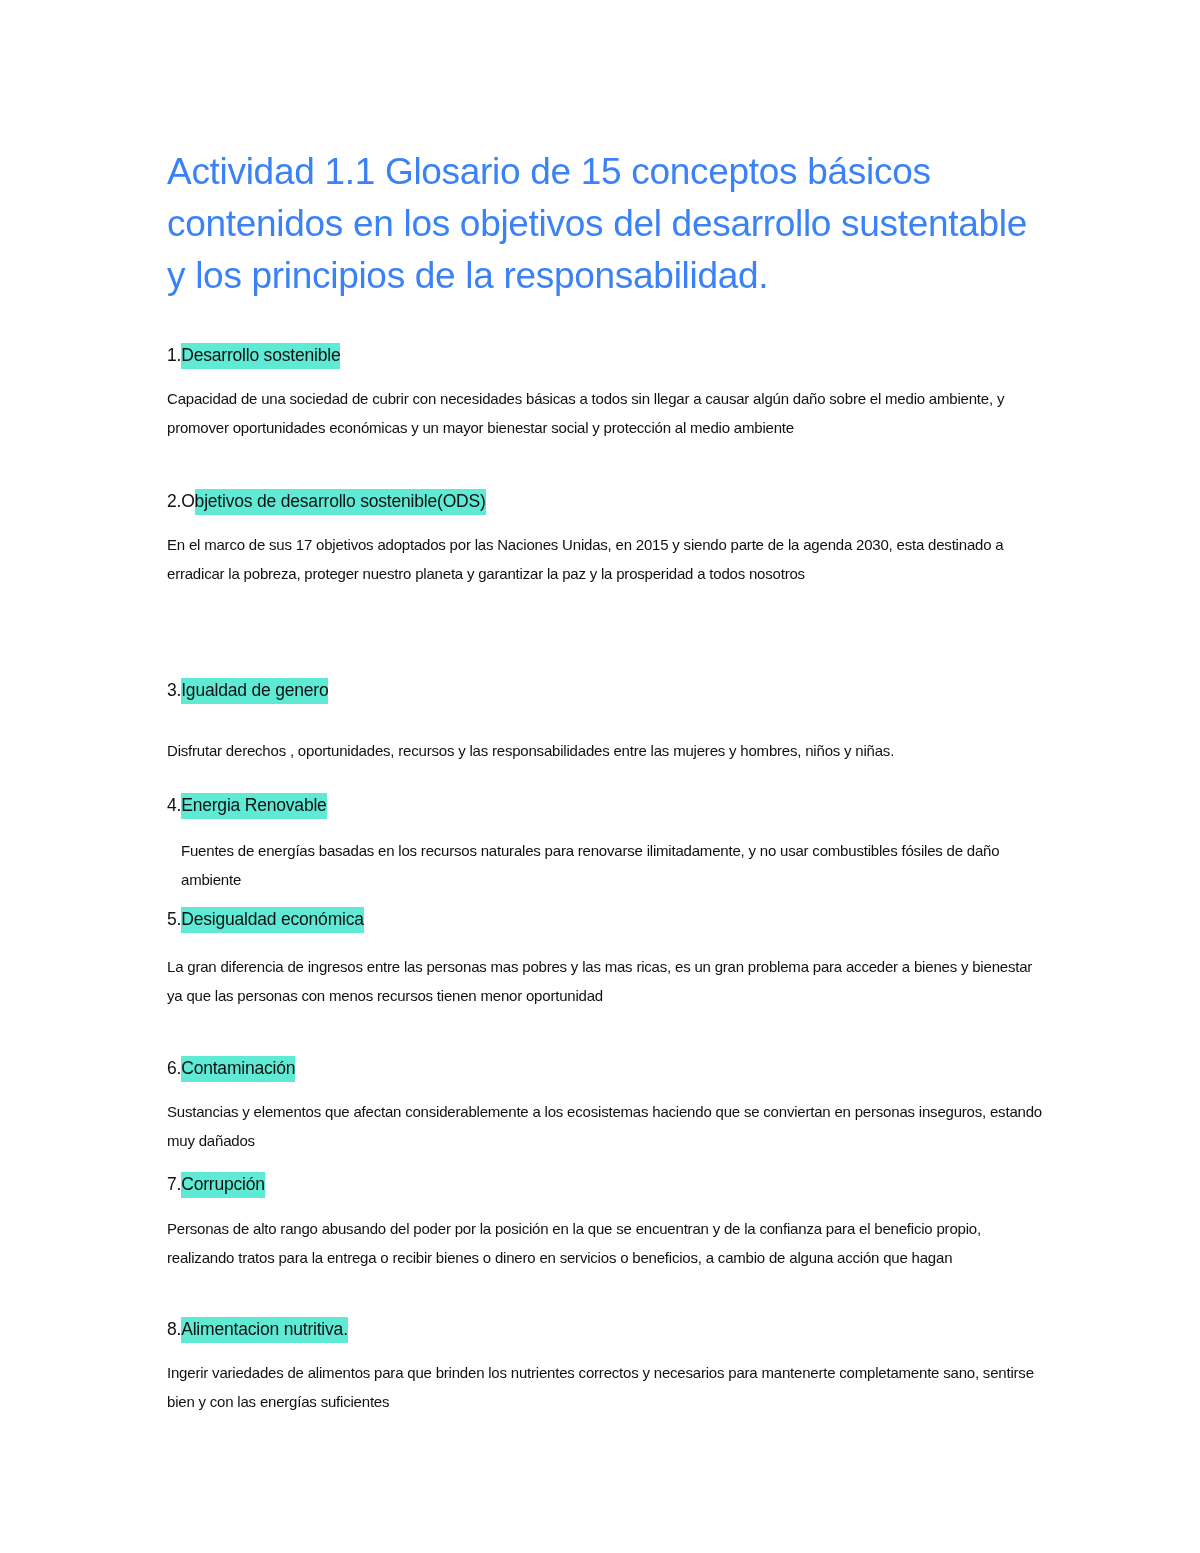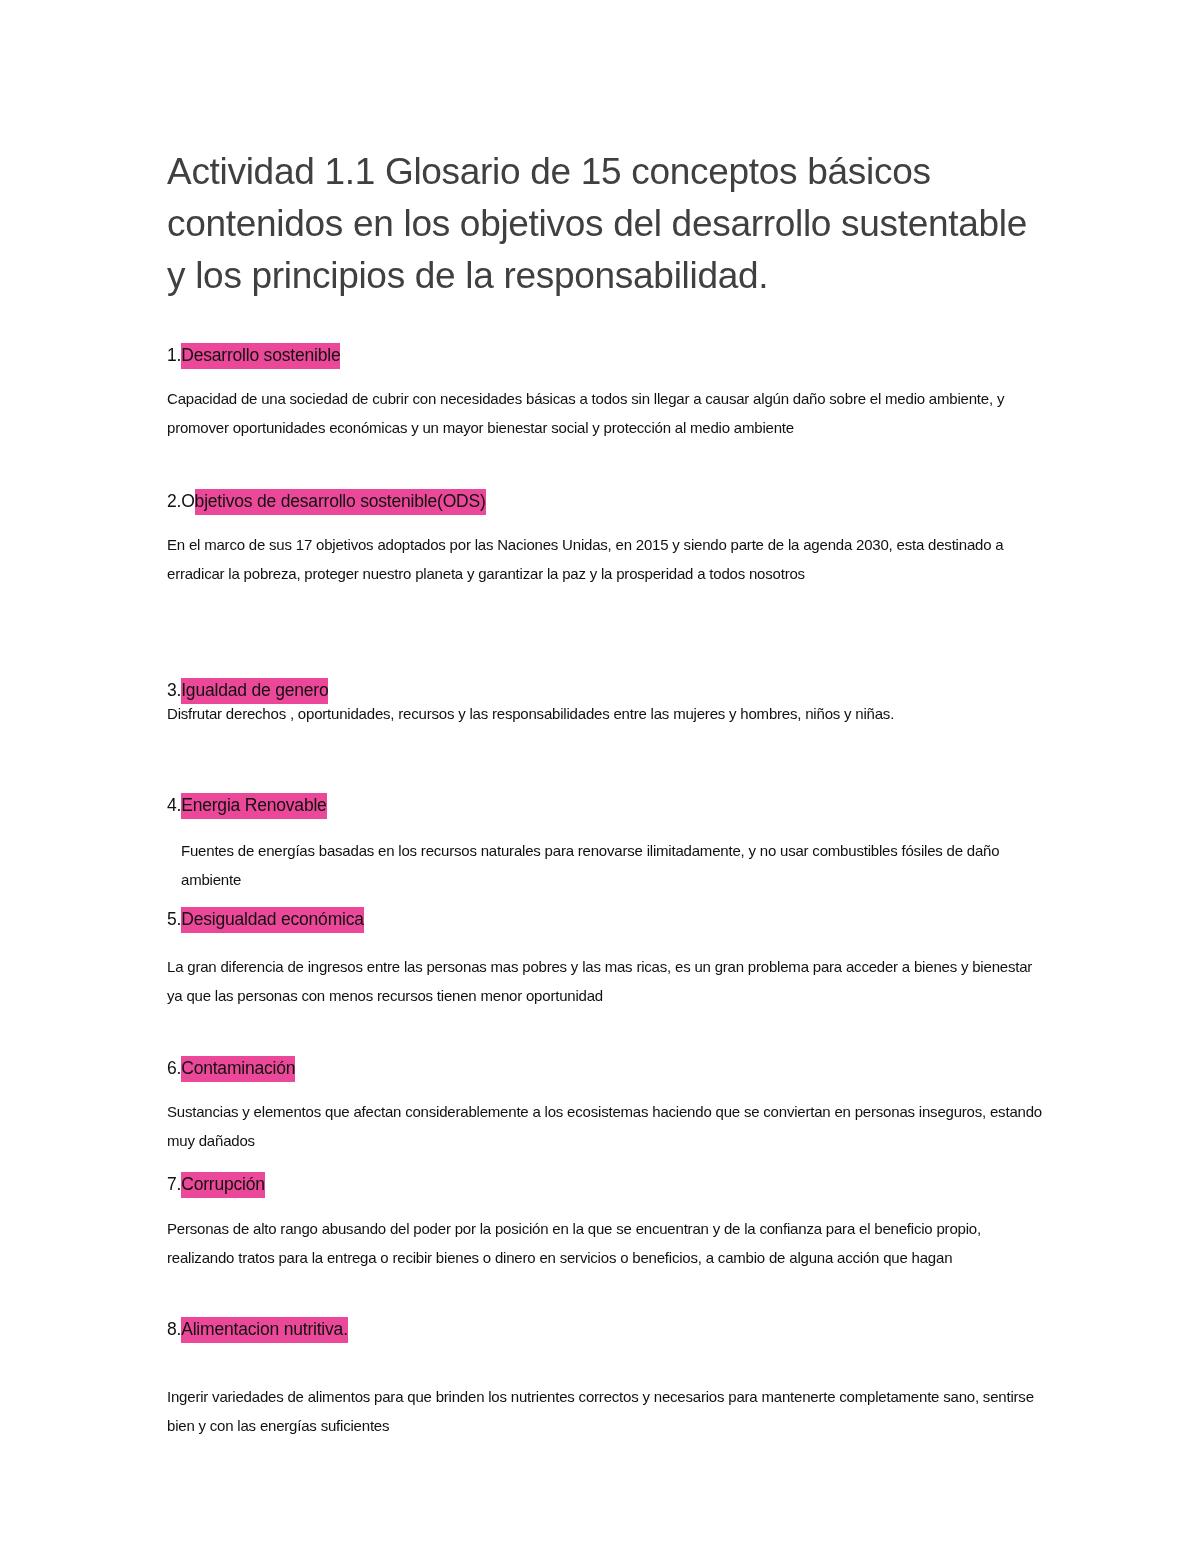--- a/index.html
+++ b/index.html
@@ -24,32 +24,32 @@
     .title {
       position: absolute;
       left: 0;
       top: 146px;
       width: 880px;
       font-size: 37px;
       line-height: 52px;
       font-weight: normal;
       margin: 0;
       letter-spacing: -0.3px;
-      color: #404040;
+      color: #3b82f6;
     }
     .entry-head {
       position: absolute;
       left: 0;
       font-size: 17.5px;
       line-height: 22px;
       white-space: nowrap;
       letter-spacing: -0.2px;
     }
     .entry-head .hl {
-      background: #ec4899;
+      background: #5eead4;
       padding: 2px 0 4px 0;
     }
     .entry-body {
       position: absolute;
       left: 0;
       width: 880px;
       font-size: 15px;
       line-height: 29px;
       margin: 0;
       letter-spacing: -0.2px;
@@ -68,21 +68,21 @@
   <p class="entry-body" style="top:384px;">Capacidad de una sociedad de cubrir con necesidades básicas a todos sin llegar a causar algún daño sobre el medio ambiente, y promover oportunidades económicas y un mayor bienestar social y protección al medio ambiente</p>
 
   <div class="entry-head" style="top:490px;">
     <span>2.O</span><span class="hl">bjetivos de desarrollo sostenible(ODS)</span>
   </div>
   <p class="entry-body" style="top:530px;">En el marco de sus 17 objetivos adoptados por las Naciones Unidas, en 2015 y siendo parte de la agenda 2030, esta destinado a erradicar la pobreza, proteger nuestro planeta y garantizar la paz y la prosperidad a todos nosotros</p>
 
   <div class="entry-head" style="top:679px;text-align:right;">
     <span>3.</span><span class="hl">Igualdad de genero</span>
   </div>
-  <p class="entry-body" style="top:699px;">Disfrutar derechos , oportunidades, recursos y las responsabilidades entre las mujeres y hombres, niños y niñas.</p>
+  <p class="entry-body" style="top:736px;">Disfrutar derechos , oportunidades, recursos y las responsabilidades entre las mujeres y hombres, niños y niñas.</p>
 
   <div class="entry-head" style="top:794px;">
     <span>4.</span><span class="hl">Energia Renovable</span>
   </div>
   <p class="entry-body" style="top:836px;margin-left:14px;">Fuentes de energías basadas en los recursos naturales para renovarse ilimitadamente, y no usar combustibles fósiles de daño ambiente</p>
 
   <div class="entry-head" style="top:908px;">
     <span>5.</span><span class="hl">Desigualdad económica</span>
   </div>
   <p class="entry-body" style="top:952px;">La gran diferencia de ingresos entre las personas mas pobres y las mas ricas, es un gran problema para acceder a bienes y bienestar ya que las personas con menos recursos tienen menor oportunidad</p>
@@ -93,15 +93,15 @@
   <p class="entry-body" style="top:1097px;">Sustancias y elementos que afectan considerablemente a los ecosistemas haciendo que se conviertan en personas inseguros, estando muy dañados</p>
 
   <div class="entry-head" style="top:1173px;">
     <span>7.</span><span class="hl">Corrupción</span>
   </div>
   <p class="entry-body" style="top:1214px;">Personas de alto rango abusando del poder por la posición en la que se encuentran y de la confianza para el beneficio propio, realizando tratos para la entrega o recibir bienes o dinero en servicios o beneficios, a cambio de alguna acción que hagan</p>
 
   <div class="entry-head" style="top:1318px;">
     <span>8.</span><span class="hl">Alimentacion nutritiva.</span>
   </div>
-  <p class="entry-body" style="top:1358px;margin-top:24px;">Ingerir variedades de alimentos para que brinden los nutrientes correctos y necesarios para mantenerte completamente sano, sentirse bien y con las energías suficientes</p>
+  <p class="entry-body" style="top:1358px;">Ingerir variedades de alimentos para que brinden los nutrientes correctos y necesarios para mantenerte completamente sano, sentirse bien y con las energías suficientes</p>
 
 </div>
 
 </body></html>

